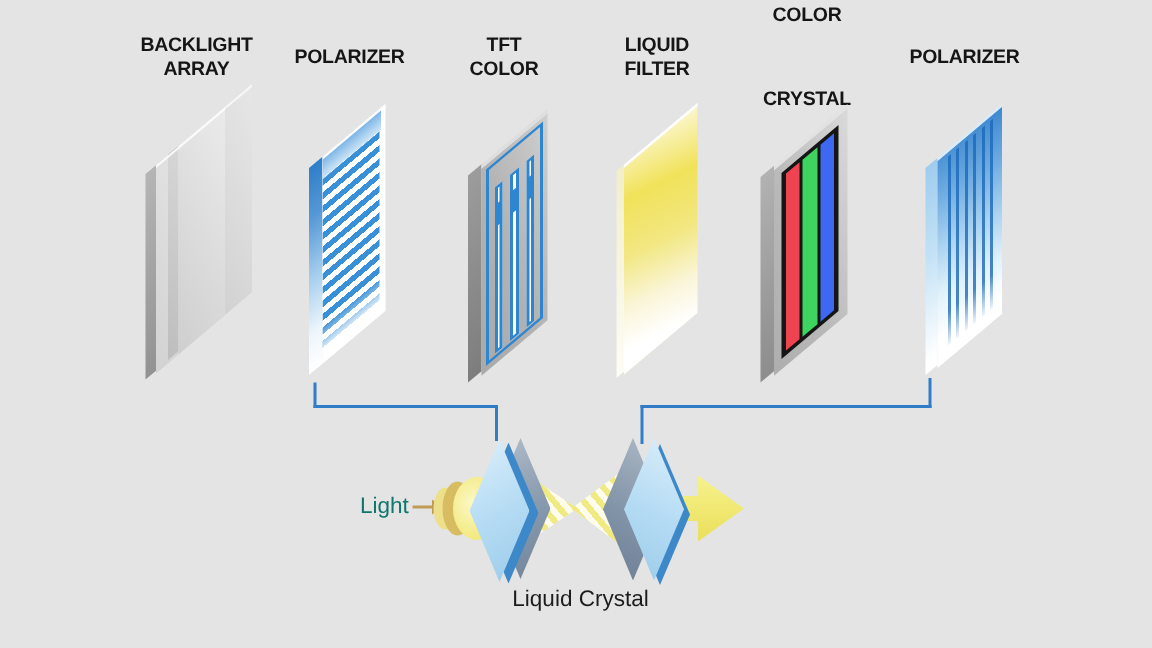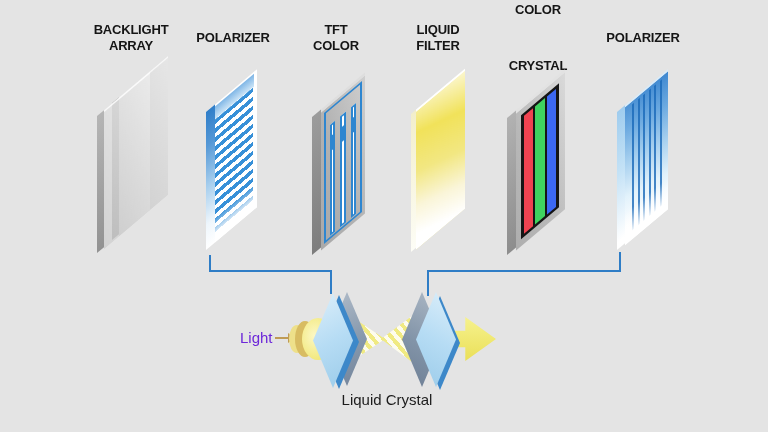--- a/index.html
+++ b/index.html
@@ -86,21 +86,21 @@
   .cyl{position:absolute;border-radius:50%;z-index:2;}
   .cyl-back{left:289px;top:325px;width:16px;height:28px;background:#eee08a;}
   .cyl-ring{left:295px;top:321px;width:20px;height:36px;background:#d8bc62;}
   .cyl-front{left:302px;top:318px;width:32px;height:42px;
     background:radial-gradient(ellipse at 40% 42%,#fcf8c6 0%,#f3ea83 65%,#eadc6b 100%);}
 
   .light-shaft{position:absolute;left:275px;top:337px;width:14px;height:2px;background:#bf9b55;}
   .light-head{position:absolute;left:288px;top:333px;width:0;height:0;
     border-left:7px solid #bf9b55;border-top:5px solid transparent;border-bottom:5px solid transparent;}
 
-  .light-label{position:absolute;left:240px;top:329px;font-size:15px;color:#6d28d9;}
+  .light-label{position:absolute;left:240px;top:329px;font-size:15px;color:#0f766e;}
   .caption{position:absolute;left:287px;top:391px;width:200px;text-align:center;
     font-size:15px;color:#1c1c1c;}
 </style>
 </head>
 <body>
 
 <div class="stage">
 
   <div class="layer-label" style="left:61px;">
     <span>BACKLIGHT</span>

